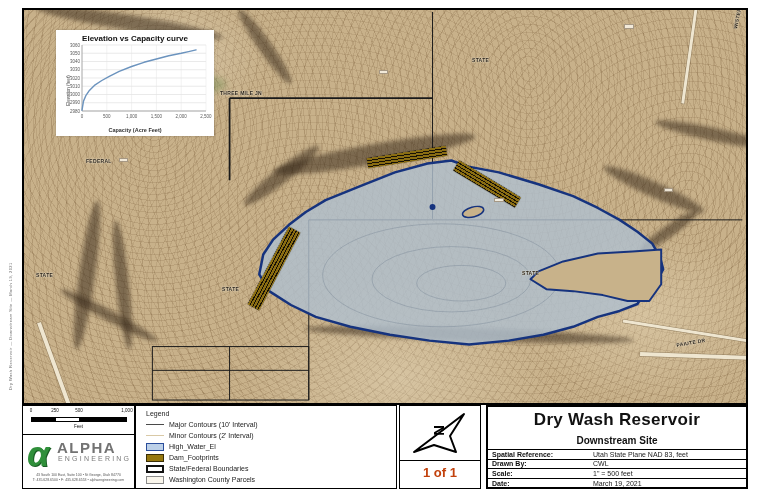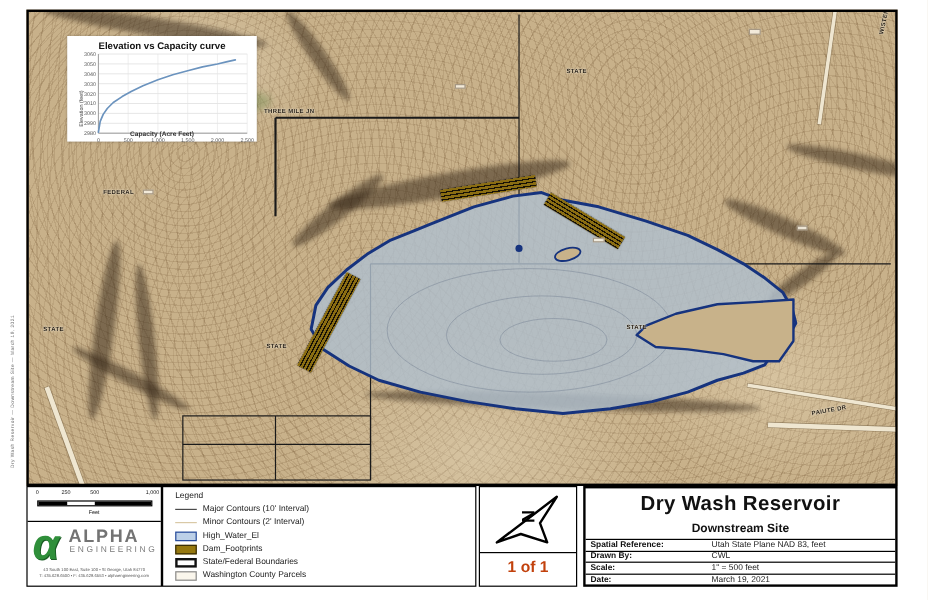--- a/index.html
+++ b/index.html
@@ -23,21 +23,21 @@
   }
   .terrain-band { position:absolute; background:rgba(48,34,20,.5); border-radius:50%; filter:blur(2px); }
   .green-blob { position:absolute; background:rgba(118,142,84,.45); border-radius:50%; filter:blur(3px); }
   .road { position:absolute; background:#efe6d0; box-shadow:0 0 0 .5px rgba(110,90,60,.6); }
   .parcel-tag { position:absolute; background:rgba(247,241,226,.9); border:.5px solid rgba(90,70,45,.5); }
   .map-svg { position:absolute; left:0; top:0; width:100%; height:100%; }
   .dam { position:absolute; background:repeating-linear-gradient(to bottom, #8a6d12 0 2px, #171106 2px 3px); box-shadow:0 0 1px rgba(0,0,0,.7); }
   .map-label { position:absolute; font-size:5px; font-weight:bold; color:#241c12; letter-spacing:.3px; white-space:nowrap; text-shadow:0 0 1px rgba(250,243,225,.95), 0 0 2px rgba(250,243,225,.8); transform-origin:left top; }
 
   
-  .chart-inset { position:absolute; left:32px; top:20px; width:158px; height:88px; background:#fff; box-shadow:0 0 2px rgba(0,0,0,.25); }
+  .chart-inset { position:absolute; left:32px; top:20px; width:158px; height:106px; background:#fff; box-shadow:0 0 2px rgba(0,0,0,.25); }
   .chart-title { position:absolute; left:0; right:0; top:4px; text-align:center; font-size:8px; font-weight:bold; color:#111; }
   .chart-ylabel { position:absolute; left:-18px; top:58px; transform:rotate(-90deg); transform-origin:center; font-size:4.5px; color:#444; width:60px; text-align:center; }
   .chart-xlabel { position:absolute; left:0; right:0; bottom:3px; text-align:center; font-size:5.5px; font-weight:bold; color:#333; }
   .chart-svg { position:absolute; left:0; top:0; }
 
   
   .box { position:absolute; background:#fff; border:1.5px solid #000; }
   .box-scale-logo { left:22px; top:405px; width:113px; height:84px; }
   .scale-area { position:relative; height:29px; border-bottom:1.5px solid #000; }
   .scale-ticks { position:absolute; left:8px; top:2px; width:96px; height:8px; }

